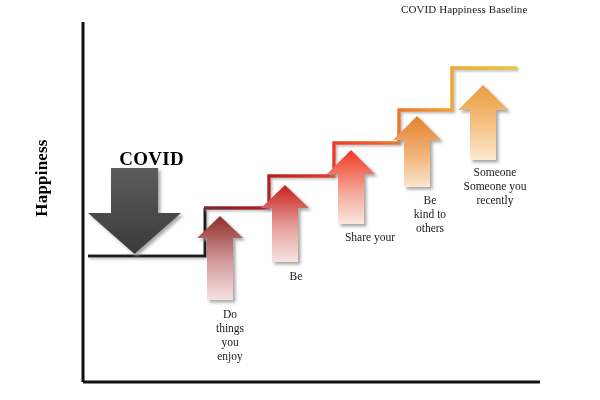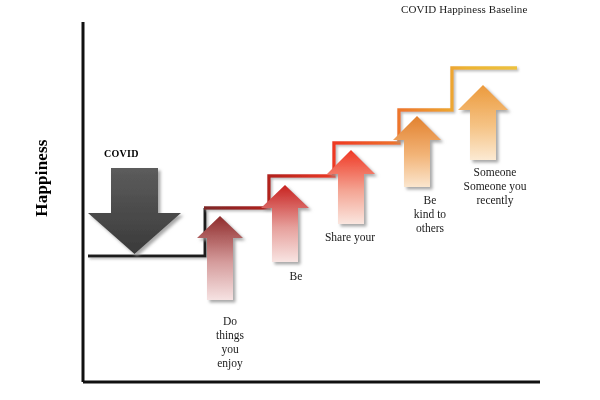--- a/index.html
+++ b/index.html
@@ -42,36 +42,36 @@
     font-size: 17px;
     font-weight: bold;
     color: #000000;
     letter-spacing: 0.2px;
   }
   .covid-label {
     position: absolute;
     left: 104px;
     top: 148px;
     width: 80px;
-    text-align: left;
-    font-size: 10px;
+    text-align: right;
+    font-size: 19px;
     font-weight: bold;
     color: #000000;
     letter-spacing: 0.3px;
   }
   .step-label {
     position: absolute;
     text-align: center;
     font-size: 11.5px;
     line-height: 1.22;
     color: #1a1a1a;
   }
-  .lbl-0 { left: 184px; top: 314px; width: 92px; }
+  .lbl-0 { left: 184px; top: 307px; width: 92px; }
   .lbl-1 { left: 248px; top: 269px; width: 96px; }
-  .lbl-2 { left: 300px; top: 230px; width: 100px; }
+  .lbl-2 { left: 320px; top: 230px; width: 100px; }
   .lbl-3 { left: 384px; top: 193px; width: 92px; }
   .lbl-4 { left: 440px; top: 165px; width: 110px; }
 </style>
 </head>
 <body>
 
 <div id="stage">
 
   <svg class="layer" viewBox="0 0 600 400">
     <defs>

